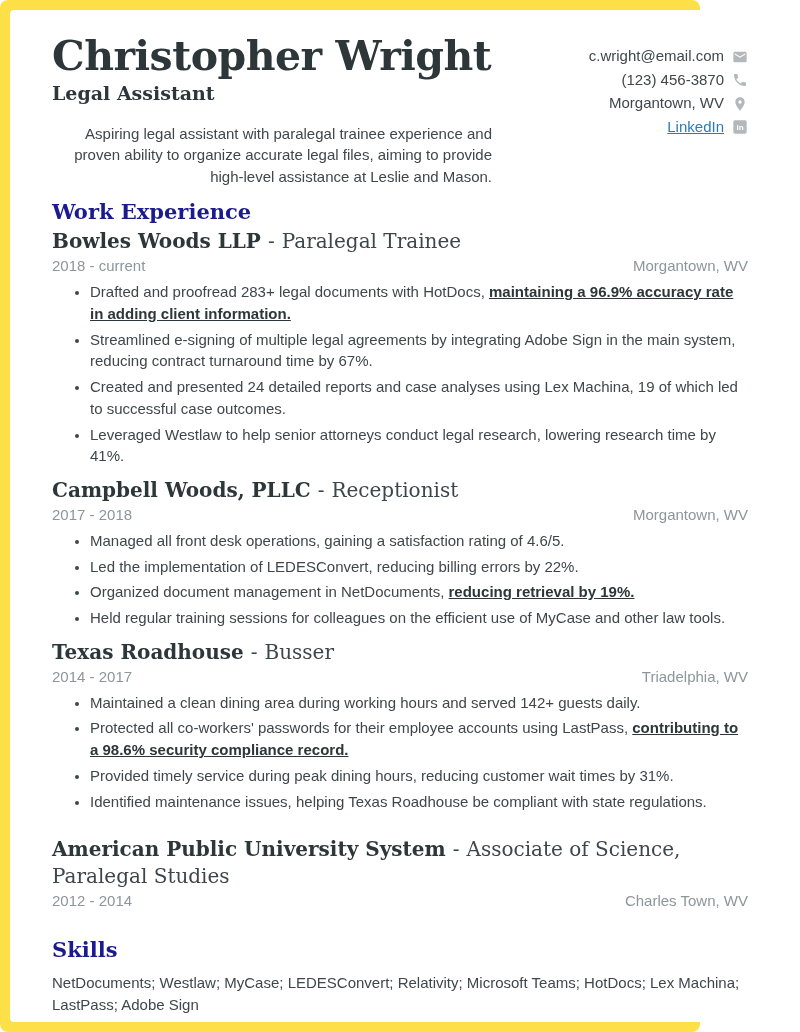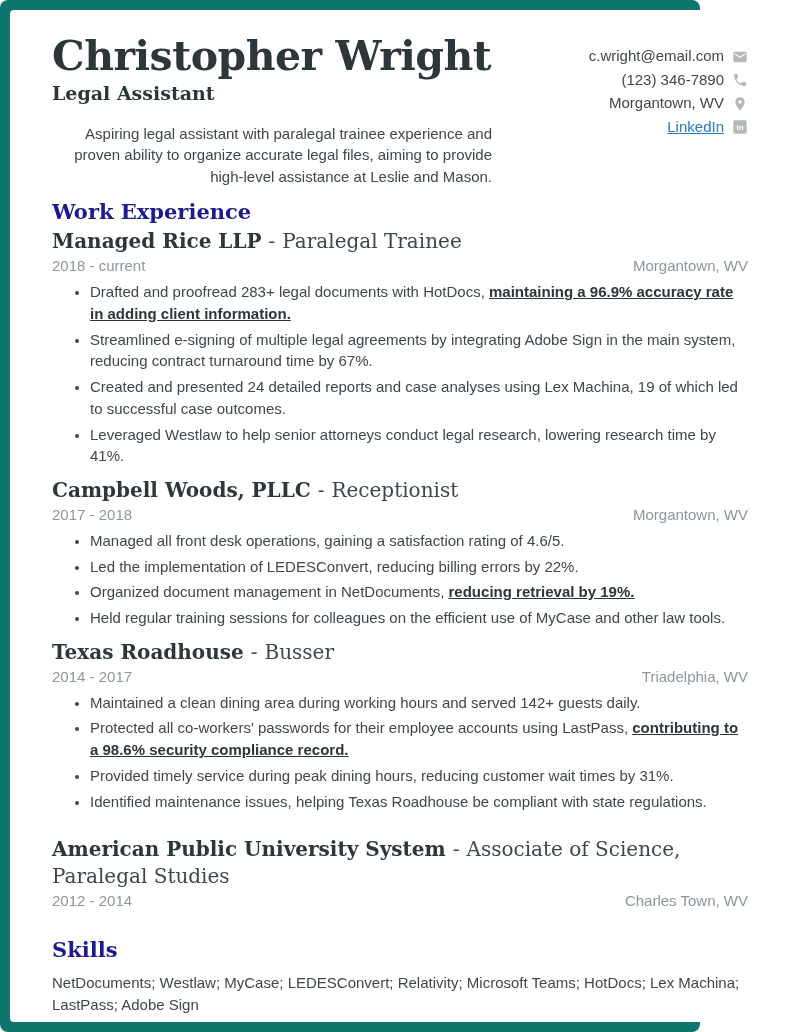--- a/index.html
+++ b/index.html
@@ -4,21 +4,21 @@
 <style>
   * { margin: 0; padding: 0; box-sizing: border-box; }
   html, body { width: 800px; }
   body {
     font-family: "Liberation Sans", sans-serif;
     background: #ffffff;
   }
   .frame {
     width: 700px;
     height: 1032px;
-    background: #0f766e;
+    background: #fde047;
     border-radius: 8px;
     padding: 10px;
   }
   .page {
     width: 780px;
     height: 1012px;
     background: #ffffff;
     border-radius: 4px;
     padding: 26px 42px 0 42px;
     overflow: hidden;
@@ -131,21 +131,21 @@
       <div class="contact">
         <div class="contact-row">
           <span>c.wright@email.com</span>
           <span class="icon">
             <svg viewBox="0 0 24 24">
                 <path d="M20 4H4c-1.1 0-2 .9-2 2v12c0 1.1.9 2 2 2h16c1.1 0 2-.9 2-2V6c0-1.1-.9-2-2-2zm0 4.2-8 5-8-5V6.4l8 5 8-5v1.8z"></path>
               </svg>
           </span>
         </div>
         <div class="contact-row">
-          <span>(123) 346-7890</span>
+          <span>(123) 456-3870</span>
           <span class="icon">
             <svg viewBox="0 0 24 24">
                 <path d="M6.62 10.79c1.44 2.83 3.76 5.14 6.59 6.59l2.2-2.21c.27-.27.67-.36 1.02-.24 1.12.37 2.33.57 3.57.57.55 0 1 .45 1 1V20c0 .55-.45 1-1 1-9.39 0-17-7.61-17-17 0-.55.45-1 1-1h3.5c.55 0 1 .45 1 1 0 1.25.2 2.45.57 3.57.11.35.03.74-.25 1.02l-2.2 2.2z"></path>
               </svg>
           </span>
         </div>
         <div class="contact-row">
           <span>Morgantown, WV</span>
           <span class="icon">
             <svg viewBox="0 0 24 24">
@@ -163,21 +163,21 @@
           </span>
         </div>
       </div>
     </div>
 
     <div class="work-section">
       <h2 class="section-heading">Work Experience</h2>
 
       <div class="job">
         <h3 class="job-line">
-          <span class="company">Managed Rice LLP</span><span class="sep">-</span><span class="role">Paralegal Trainee</span>
+          <span class="company">Bowles Woods LLP</span><span class="sep">-</span><span class="role">Paralegal Trainee</span>
         </h3>
         <div class="meta-row">
           <span>2018 - current</span>
           <span>Morgantown, WV</span>
         </div>
         <ul class="bullets">
           <li><span>Drafted and proofread 283+ legal documents with HotDocs, </span><span class="hl">maintaining a 96.9% accuracy rate in adding client information.</span></li>
           <li><span>Streamlined e-signing of multiple legal agreements by integrating Adobe Sign in the main system, reducing contract turnaround time by 67%.</span><span class="hl"></span></li>
           <li><span>Created and presented 24 detailed reports and case analyses using Lex Machina, 19 of which led to successful case outcomes.</span><span class="hl"></span></li>
           <li><span>Leveraged Westlaw to help senior attorneys conduct legal research, lowering research time by 41%.</span><span class="hl"></span></li>

